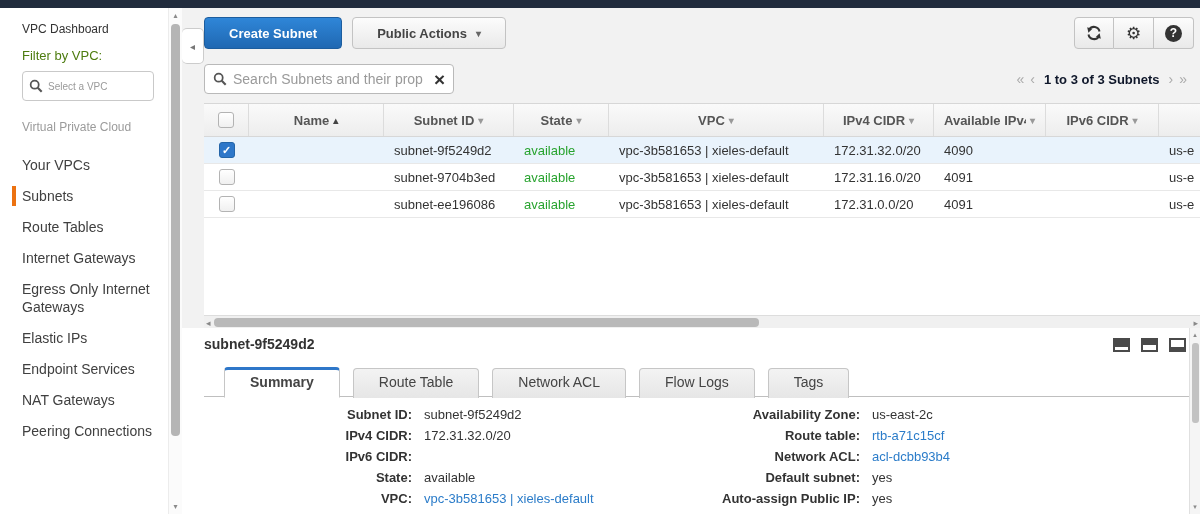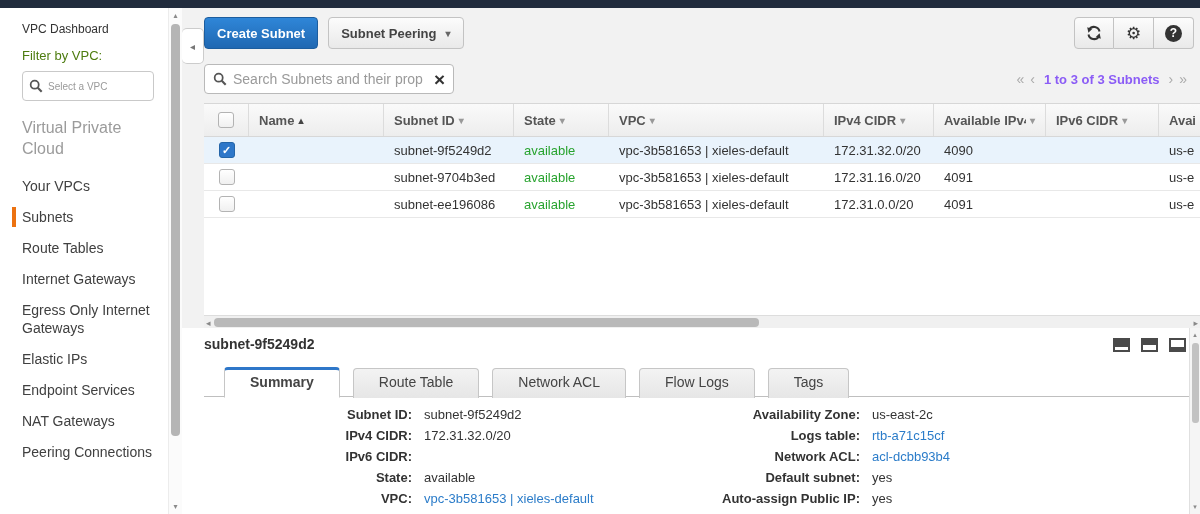--- a/index.html
+++ b/index.html
@@ -10,41 +10,41 @@
   .app { display:flex; height:506px; }
 
   
   .sidebar { width:168px; background:#fff; padding:14px 0 0 22px; flex:none; overflow:hidden; }
   .sb-title { font-size:12px; color:#333; margin-bottom:12px; }
   .sb-filter-label { font-size:13px; color:#4d7c0f; margin-bottom:8px; }
   .sb-filterbox { width:132px; height:30px; border:1px solid #c9c9c9; border-radius:4px;
     background:#fff; display:flex; align-items:center; padding:0 6px; margin-bottom:16px; }
   .sb-filterbox .mag { margin-right:5px; flex:none; }
   .sb-filter-ph { color:#9a9a9a; font-size:10px; white-space:nowrap; overflow:hidden; }
-  .sb-section { font-size:16px; color:#9b9b9b; line-height:21px; width:115px; margin:14px 0 18px; }
+  .sb-section { font-size:12px; color:#9b9b9b; line-height:21px; width:115px; margin:14px 0 18px; }
   .side-item { position:relative; margin-bottom:13px; font-size:14px; color:#404040;
     line-height:18px; padding-right:14px; cursor:pointer; }
   .side-item .marker { position:absolute; left:-10px; top:-1px; width:4px; height:20px; background:#ec7211; }
 
   
   .sb-scroll { width:14px; flex:none; background:#fbfbfb; border-left:1px solid #ececec; position:relative; }
   .sb-scroll .arr { position:absolute; left:0; width:100%; text-align:center; font-size:8px; color:#8a8a8a; }
   .sb-scroll .arr.up { top:3px; } .sb-scroll .arr.down { bottom:3px; }
   .sb-scroll .thumb { position:absolute; left:2px; top:16px; width:9px; height:412px;
     background:#b5b5b5; border-radius:4px; }
 
   
   .main { flex:1; background:#f2f2f2; position:relative; overflow:hidden; padding-left:22px; }
   .collapse-tab { position:absolute; left:0; top:20px; width:22px; height:36px; background:#fff;
     border:1px solid #ccc; border-left:none; border-radius:0 0 0 0; border-radius:5px;
     display:flex; align-items:center; justify-content:center; color:#777; font-size:10px; cursor:pointer; }
 
   .toolbar { margin-top:9px; display:flex; align-items:center; padding-right:6px; }
   .btn { height:32px; border-radius:4px; font-weight:bold; font-size:13px; display:inline-flex;
-    align-items:center; padding:0 12px; cursor:pointer; }
+    align-items:center; padding:0 24px; cursor:pointer; }
   .btn-primary { background:linear-gradient(#2f86d8,#2068b2); border:1px solid #1c5d9e; color:#fff; }
   .btn-light { background:linear-gradient(#fcfcfc,#e9e9e9); border:1px solid #c3c3c3; color:#444; margin-left:10px; }
   .btn-light .caret { margin-left:9px; font-size:10px; color:#666; }
   .spacer { flex:1; }
   .icon-group { display:flex; }
   .icon-btn { width:40px; height:32px; background:linear-gradient(#fcfcfc,#e9e9e9);
     border:1px solid #c3c3c3; border-left:none; display:flex; align-items:center; justify-content:center;
     color:#333; cursor:pointer; }
   .icon-btn:first-child { border-left:1px solid #c3c3c3; border-radius:4px 0 0 4px; }
   .icon-btn:last-child { border-radius:0 4px 4px 0; }
@@ -53,29 +53,29 @@
     font-size:12px; font-weight:bold; display:flex; align-items:center; justify-content:center; }
 
   .searchrow { margin-top:15px; display:flex; align-items:center; padding-right:10px; }
   .searchbox { width:250px; height:30px; background:#fff; border:1px solid #b9b9b9; border-radius:4px;
     display:flex; align-items:center; padding:0 8px; }
   .searchbox input { border:none; outline:none; flex:1; font-size:14px; min-width:0;
     font-family:"Liberation Sans", sans-serif; color:#333; margin-left:6px; }
   .searchbox input::placeholder { color:#9a9a9a; }
   .clear-x { font-size:19px; font-weight:bold; color:#333; cursor:pointer; line-height:1; }
   .pagination { display:flex; align-items:center; color:#aaa; font-size:14px; }
-  .pagination .pg-label { color:#8b5cf6; font-weight:bold; font-size:13px; margin:0 6px; }
+  .pagination .pg-label { color:#0f172a; font-weight:bold; font-size:13px; margin:0 6px; }
   .pagination .pg-arrow { margin:0 3px; cursor:default; }
 
   
   .table { margin-top:9px; width:1075px; }
   .thead { display:flex; height:34px; background:linear-gradient(#fafafa,#ededed);
     border-top:1px solid #d7d7d7; border-bottom:1px solid #d7d7d7; font-weight:bold; color:#555; }
   .th { display:flex; align-items:center; padding:0 10px; border-right:1px solid #dcdcdc;
-    justify-content:flex-start; overflow:hidden; white-space:nowrap; cursor:pointer; }
+    justify-content:center; overflow:hidden; white-space:nowrap; cursor:pointer; }
   .th:last-child { border-right:none; }
   .th .caret { color:#999; font-size:10px; margin-left:4px; flex:none; }
   .th .sort-asc { color:#444; font-size:10px; margin-left:4px; flex:none; }
   .tbody { background:#fff; height:178px; }
   .tr { display:flex; height:27px; align-items:center; border-bottom:1px solid #e8e8e8; cursor:pointer; }
   .tr.selected { background:#e9f3fc; }
   .td { padding:0 10px; white-space:nowrap; overflow:hidden; }
   .col-check { width:45px; flex:none; display:flex; justify-content:center; }
   .col-name { width:135px; flex:none; }
   .col-subnet { width:130px; flex:none; }
@@ -174,21 +174,21 @@
   </div>
 
   <div class="main">
     <div class="collapse-tab">
       <span>◂</span>
     </div>
 
     <div class="toolbar">
       <div class="btn btn-primary">Create Subnet</div>
       <div class="btn btn-light">
-        <span>Subnet Peering</span>
+        <span>Public Actions</span>
         <span class="caret">▾</span>
       </div>
       <div class="spacer"></div>
       <div class="icon-group">
         <div class="icon-btn">
           <svg width="16" height="16" viewBox="0 0 16 16">
             <path d="M13.5 6.5 A 5.6 5.6 0 0 0 3.2 4.6" fill="none" stroke="#333" stroke-width="2"></path>
             <polygon points="1.2,2.2 6.2,4.0 2.4,7.8" fill="#333"></polygon>
             <path d="M2.5 9.5 A 5.6 5.6 0 0 0 12.8 11.4" fill="none" stroke="#333" stroke-width="2"></path>
             <polygon points="14.8,13.8 9.8,12.0 13.6,8.2" fill="#333"></polygon>
@@ -355,21 +355,21 @@
               <span class="dlabel">VPC:</span>
               <span class="dvalue link">vpc-3b581653 | xieles-default</span>
             </div>
         </div>
         <div class="dcol-right">
           <div class="drow">
               <span class="dlabel">Availability Zone:</span>
               <span class="dvalue">us-east-2c</span>
             </div>
           <div class="drow">
-              <span class="dlabel">Logs table:</span>
+              <span class="dlabel">Route table:</span>
               <span class="dvalue link">rtb-a71c15cf</span>
             </div>
           <div class="drow">
               <span class="dlabel">Network ACL:</span>
               <span class="dvalue link">acl-dcbb93b4</span>
             </div>
           <div class="drow">
               <span class="dlabel">Default subnet:</span>
               <span class="dvalue">yes</span>
             </div>

